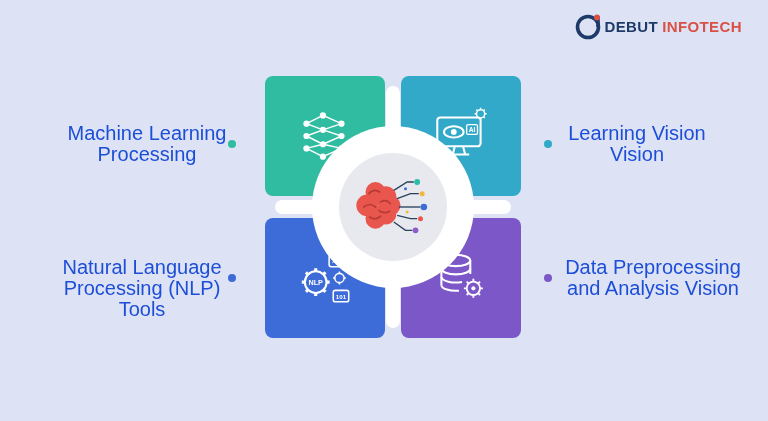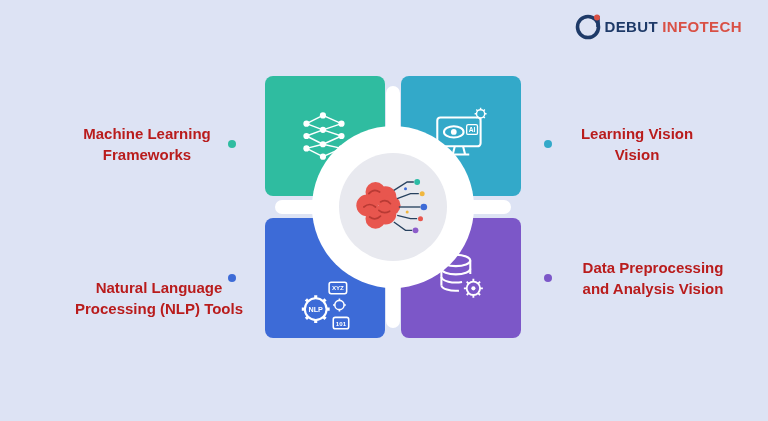--- a/index.html
+++ b/index.html
@@ -23,24 +23,24 @@
   .q-bl{left:265px;top:218px;}
   .q-br{left:401px;top:218px;}
   .quad svg{width:66px;height:66px;}
   
   .arm-v{position:absolute;left:386px;top:86px;width:14px;height:242px;background:#ffffff;border-radius:7px;}
   .arm-h{position:absolute;left:275px;top:200px;width:236px;height:14px;background:#ffffff;border-radius:7px;}
   .center-outer{position:absolute;left:312px;top:126px;width:162px;height:162px;border-radius:50%;background:#ffffff;}
   .center-inner{position:absolute;left:339px;top:153px;width:108px;height:108px;border-radius:50%;background:#e8e9ef;}
   .brain{position:absolute;left:347px;top:167px;width:92px;height:80px;}
   
-  .label{position:absolute;font-size:15px;font-weight:700;color:#b91c1c;text-align:center;line-height:21px;}
+  .label{position:absolute;font-size:20px;font-weight:400;color:#1d4ed8;text-align:center;line-height:21px;}
   .label-ml{left:57px;top:123px;width:180px;}
   .label-cv{left:552px;top:123px;width:170px;}
-  .label-nlp{left:64px;top:257px;width:190px;margin-top:20px;}
+  .label-nlp{left:47px;top:257px;width:190px;}
   .label-data{left:558px;top:257px;width:190px;}
   .dot{position:absolute;width:8px;height:8px;border-radius:50%;}
   .dot-ml{left:228px;top:140px;}
   .dot-cv{left:544px;top:140px;}
   .dot-nlp{left:228px;top:274px;}
   .dot-data{left:544px;top:274px;}
 </style>
 </head>
 <body>
 
@@ -87,21 +87,21 @@
       <circle cx="25" cy="28" r="2.8" fill="#fff"></circle>
       <rect x="37.5" y="21" width="10.5" height="9.5" rx="1.5" stroke="#fff" stroke-width="1.3" fill="none"></rect>
       <text x="42.8" y="28.2" font-size="6.5" font-weight="bold" fill="#fff" text-anchor="middle">AI</text>
       <g stroke="#fff" stroke-width="1.4" fill="none">
         <circle cx="51" cy="10.5" r="4"></circle>
         <path d="M51 4.7 V6.5 M51 14.5 V16.3 M45.2 10.5 H47 M55 10.5 H56.8 M46.9 6.4 L48.2 7.7 M53.8 13.3 L55.1 14.6 M55.1 6.4 L53.8 7.7 M48.2 13.3 L46.9 14.6"></path>
       </g>
     </svg>
   </div>
 
-  <div class="quad q-bl" style="background-color: rgb(61, 107, 215); align-items: flex-end;">
+  <div class="quad q-bl" style="background-color: rgb(61, 107, 215);">
     <svg viewBox="0 0 64 64">
       <circle cx="23" cy="36" r="10.5" stroke="#fff" fill="none" stroke-width="2"></circle>
       <path d="M23 22.5 V25.5 M23 46.5 V49.5 M9.5 36 H12.5 M33.5 36 H36.5 M13.5 26.5 L15.6 28.6 M30.4 43.4 L32.5 45.5 M32.5 26.5 L30.4 28.6 M15.6 43.4 L13.5 45.5" stroke="#fff" stroke-width="3" fill="none"></path>
       <text x="23" y="38.7" font-size="7" font-weight="bold" fill="#fff" text-anchor="middle">NLP</text>
       <g stroke="#fff" fill="none" stroke-width="1.5">
         <rect x="36" y="10" width="17" height="11" rx="2"></rect>
         <rect x="40" y="44" width="15" height="11" rx="2"></rect>
         <circle cx="46" cy="32" r="4.5"></circle>
         <path d="M46 25.8 V27.5 M46 36.5 V38.2 M39.8 32 H41.5 M50.5 32 H52.2"></path>
       </g>
@@ -161,21 +161,21 @@
       <circle cx="92" cy="48" r="4" fill="#3d6bd7"></circle>
       <circle cx="88" cy="62" r="3" fill="#e8564e"></circle>
       <circle cx="82" cy="76" r="3.5" fill="#8d5cca"></circle>
       <circle cx="70" cy="26" r="1.8" fill="#3d6bd7"></circle>
       <circle cx="72" cy="54" r="1.8" fill="#f0b73f"></circle>
     </g>
   </svg>
 
   <div class="label label-ml">
     <div>Machine Learning</div>
-    <div>Frameworks</div>
+    <div>Processing</div>
   </div>
   <div class="dot dot-ml" style="background-color: rgb(47, 188, 160);"></div>
 
   <div class="label label-cv">
     <div>Learning Vision</div>
     <div>Vision</div>
   </div>
   <div class="dot dot-cv" style="background-color: rgb(51, 169, 201);"></div>
 
   <div class="label label-nlp">

